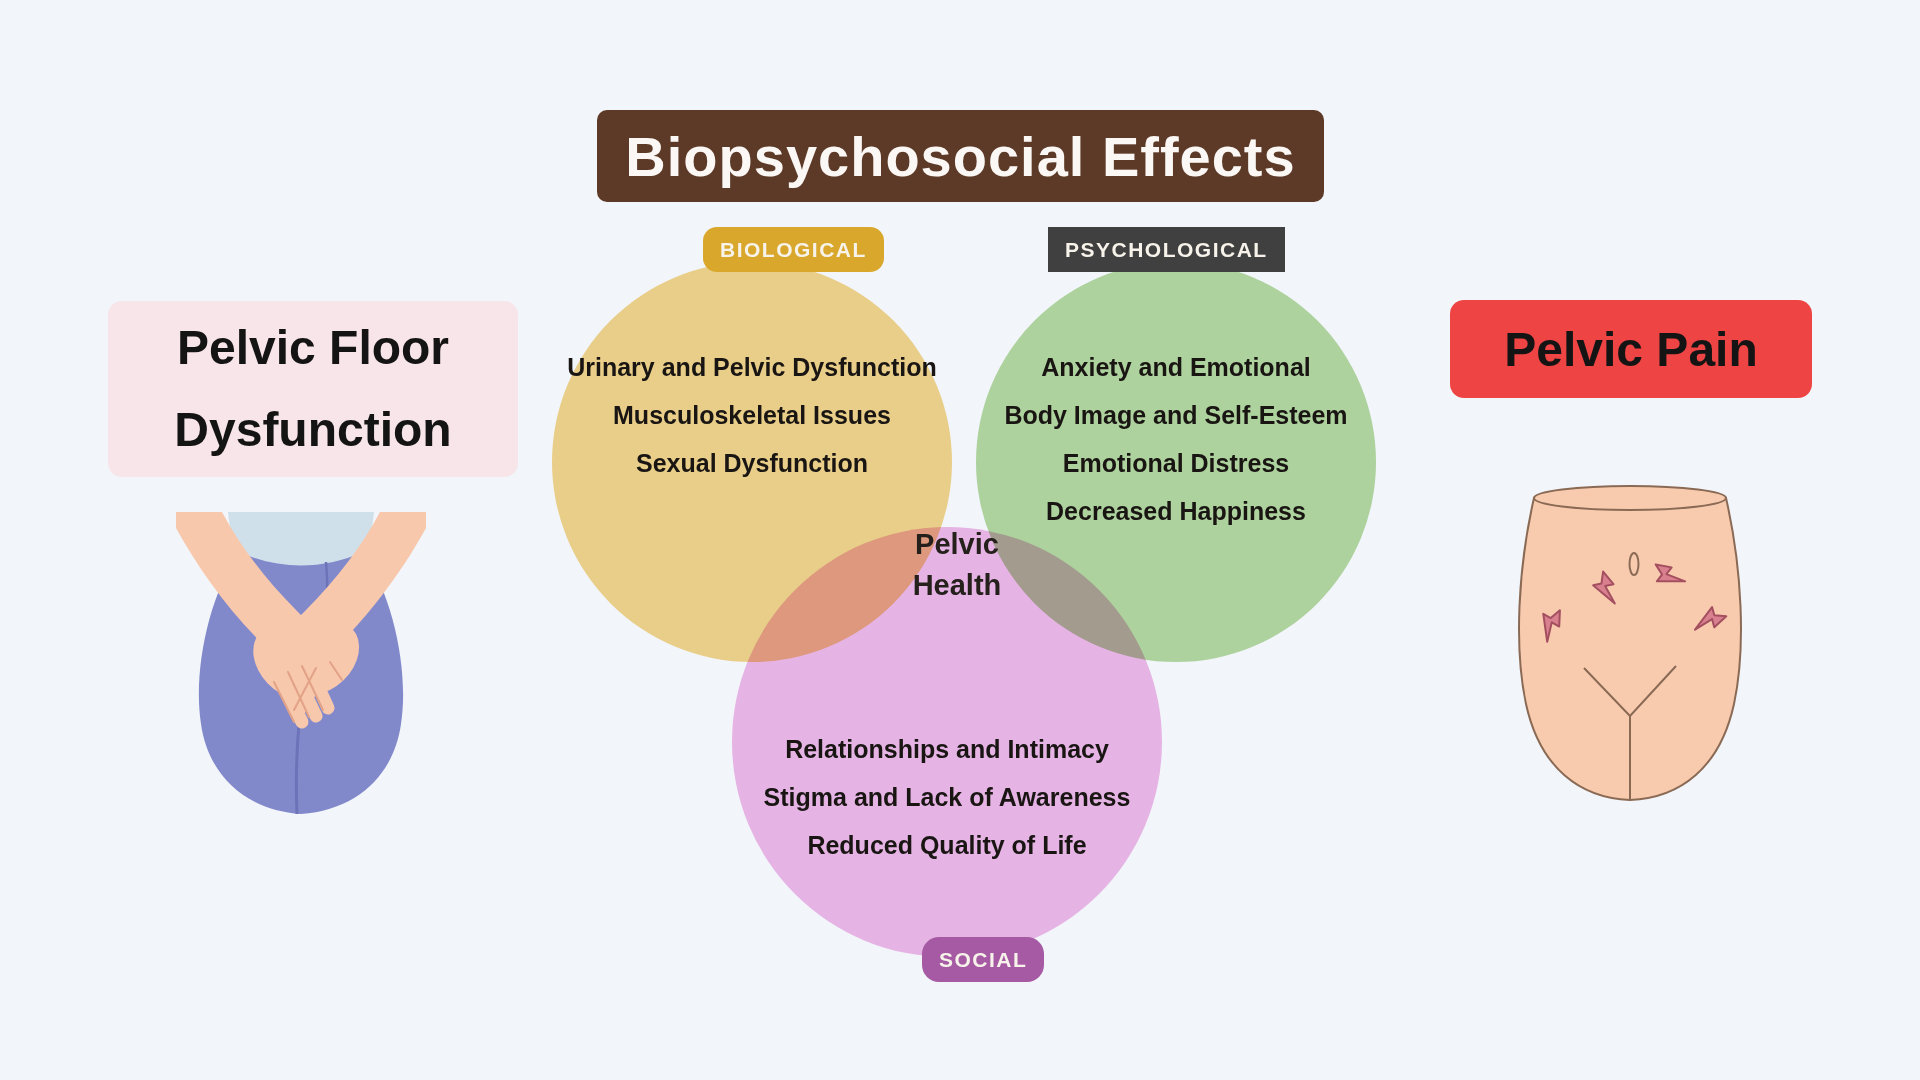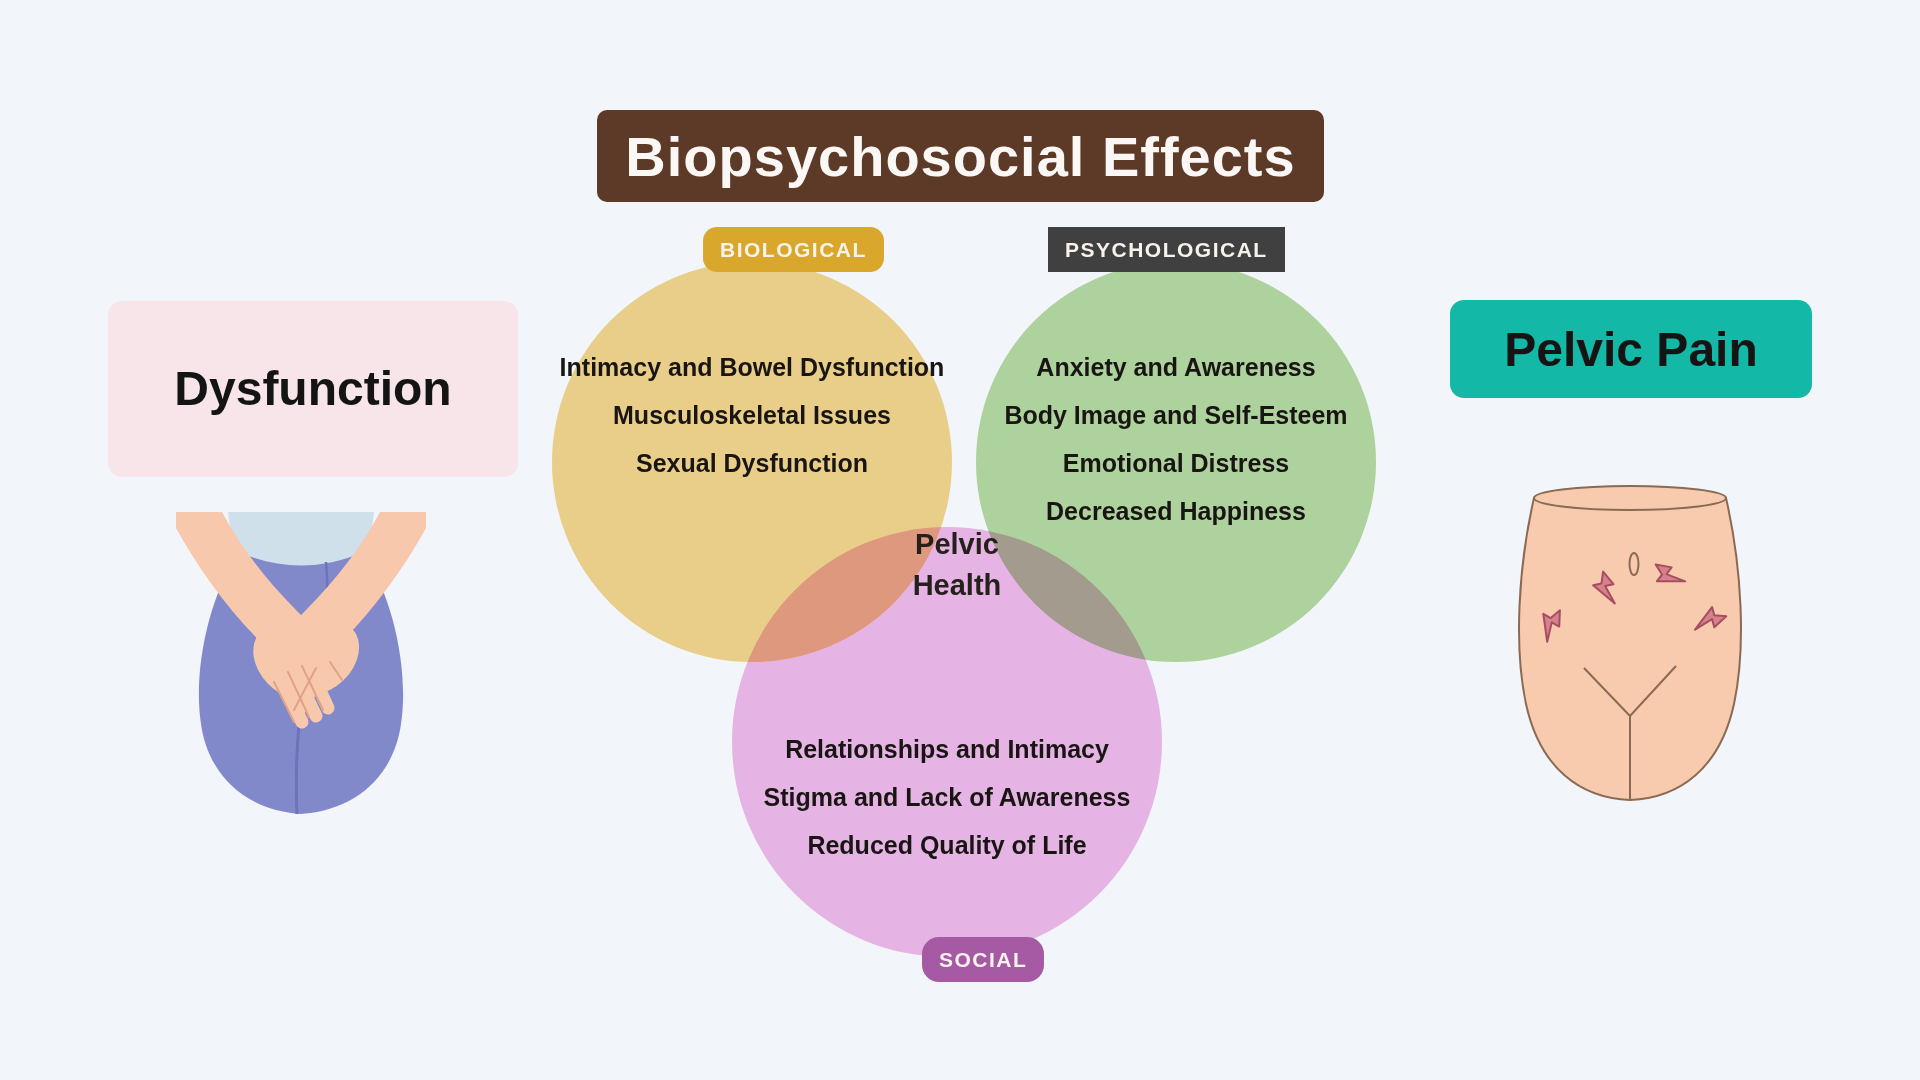--- a/index.html
+++ b/index.html
@@ -42,21 +42,21 @@
     position:absolute;left:872px;top:503px;width:170px;text-align:center;
     color:#25201C;font-size:29px;font-weight:bold;line-height:41px;margin-top:21px;
   }
   .center-label span{display:block;}
   
   .side-card{
     position:absolute;display:flex;flex-direction:column;align-items:center;justify-content:center;
     border-radius:14px;color:#141414;font-weight:bold;text-align:center;
   }
   .left-card{left:108px;top:301px;width:410px;height:176px;background:#F8E5E9;font-size:48px;line-height:82px;}
-  .right-card{left:1450px;top:300px;width:362px;height:98px;background:#14b8a6;font-size:48px;}
+  .right-card{left:1450px;top:300px;width:362px;height:98px;background:#ef4444;font-size:48px;}
   
   .illus{position:absolute;}
   .illus-left{left:176px;top:512px;}
   .illus-right{left:1498px;top:476px;}
 </style>
 </head>
 <body>
 
 <div class="canvas">
 
@@ -65,45 +65,46 @@
   <section>
     <div class="circle c-bio"></div>
     <div class="circle c-psy"></div>
     <div class="circle c-soc"></div>
 
     <div class="badge b-bio">BIOLOGICAL</div>
     <div class="badge b-psy">PSYCHOLOGICAL</div>
     <div class="badge b-soc">SOCIAL</div>
 
     <ul class="items l-bio">
-      <li>Intimacy and Bowel Dysfunction</li>
+      <li>Urinary and Pelvic Dysfunction</li>
       <li>Musculoskeletal Issues</li>
       <li>Sexual Dysfunction</li>
     </ul>
 
     <ul class="items l-psy">
-      <li>Anxiety and Awareness</li>
+      <li>Anxiety and Emotional</li>
       <li>Body Image and Self-Esteem</li>
       <li>Emotional Distress</li>
       <li>Decreased Happiness</li>
     </ul>
 
     <ul class="items l-soc">
       <li>Relationships and Intimacy</li>
       <li>Stigma and Lack of Awareness</li>
       <li>Reduced Quality of Life</li>
     </ul>
 
     <div class="center-label">
       <span>Pelvic</span>
       <span>Health</span>
     </div>
   </section>
 
   <div class="side-card left-card">
+    <span>Pelvic Floor</span>
     <span>Dysfunction</span>
   </div>
 
   <div class="side-card right-card">
     <span>Pelvic Pain</span>
   </div>
 
   <svg class="illus illus-left" width="250" height="305" viewBox="0 0 250 305" aria-hidden="true">
 
     <path d="M52 0 H198 C196 20 192 34 186 44 C146 60 104 60 64 44 C58 34 54 20 52 0 Z" fill="#CFE0EA"></path>

